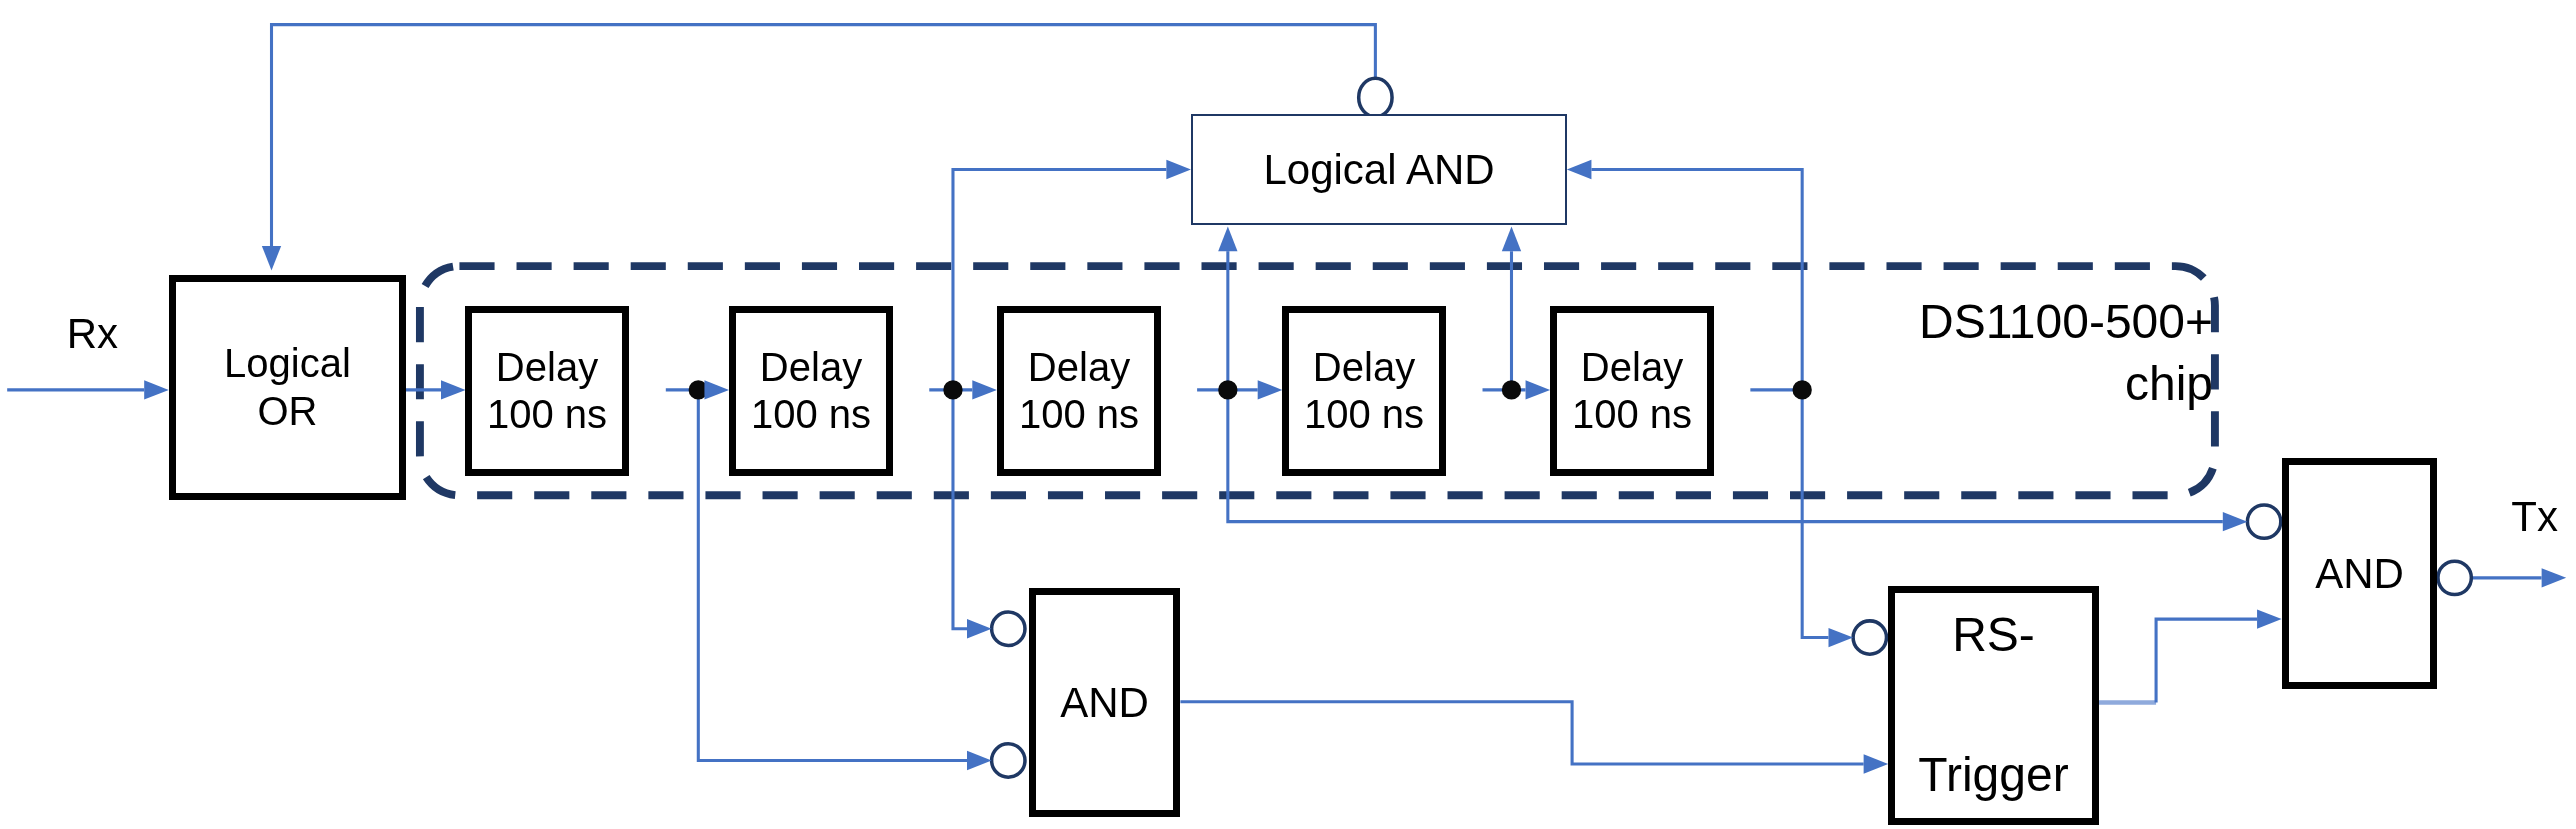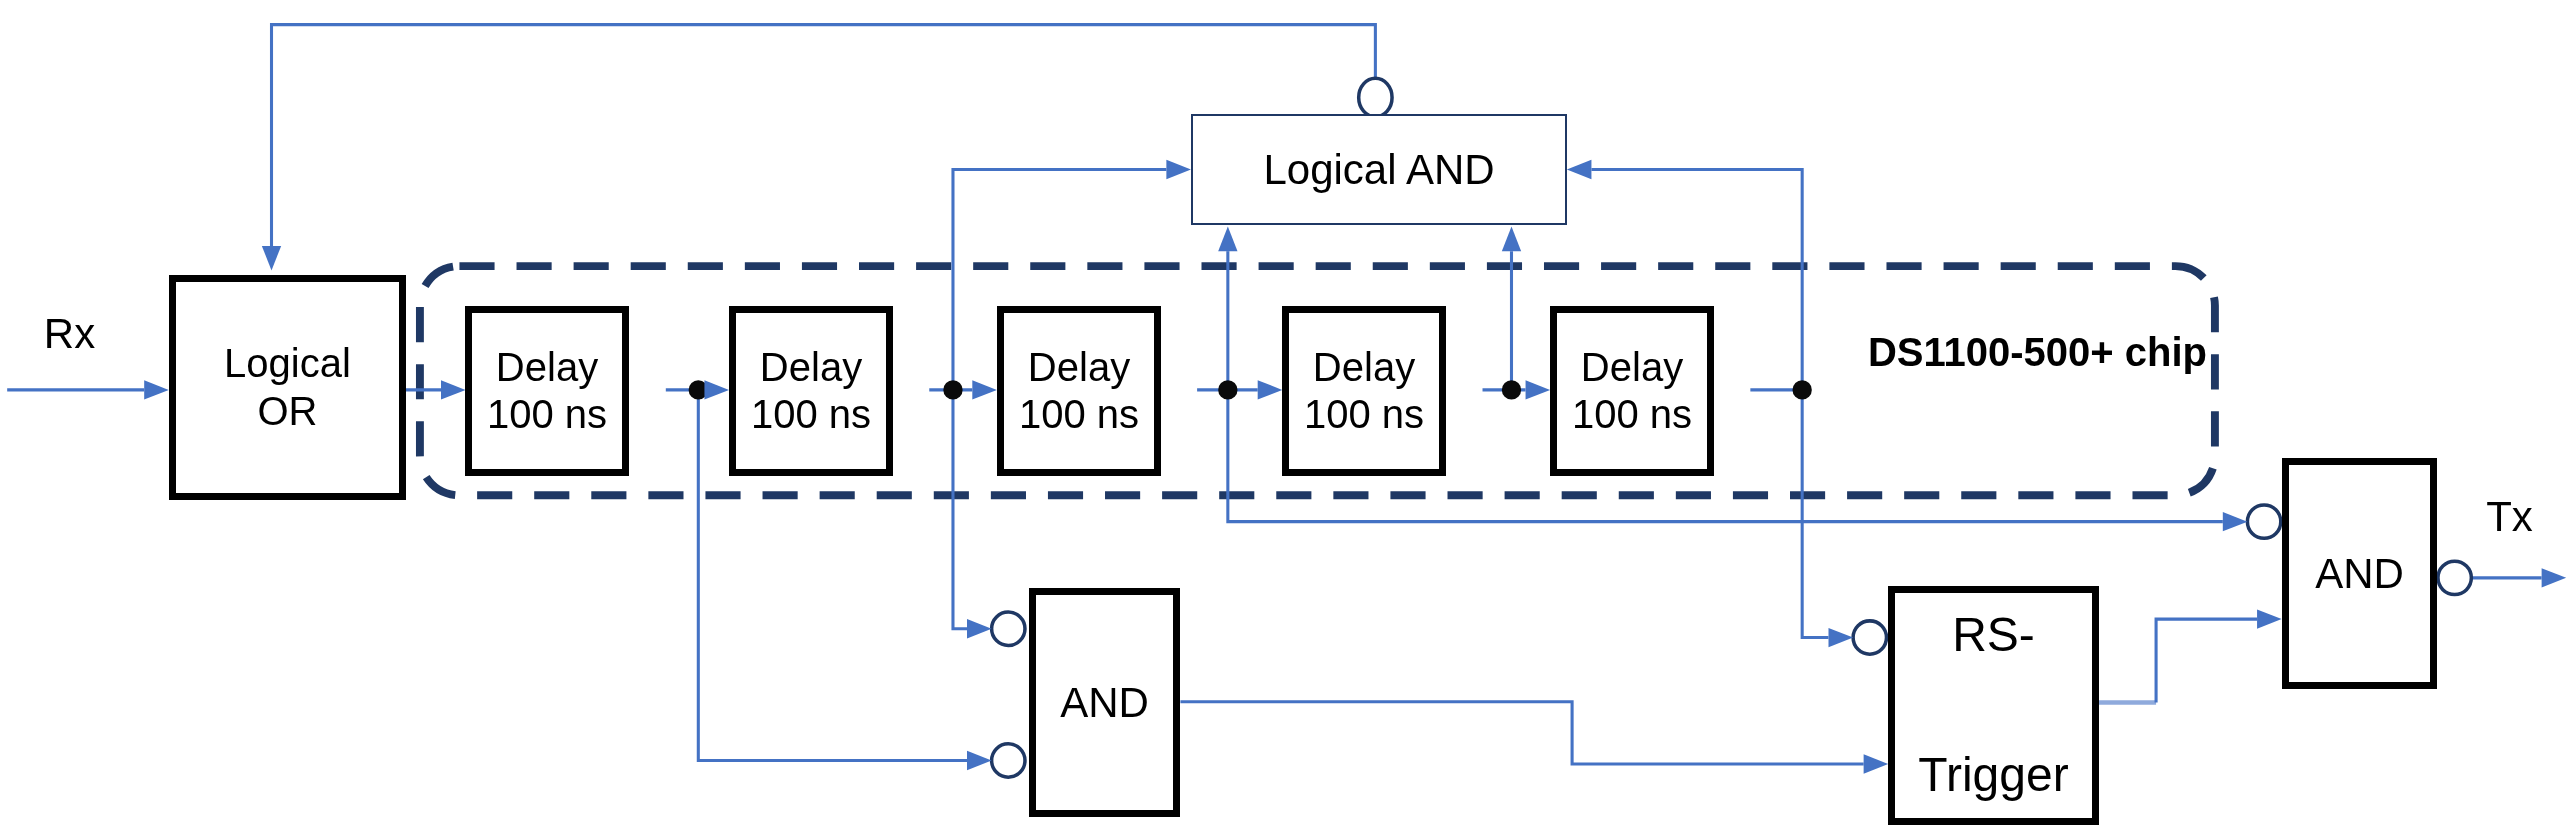--- a/index.html
+++ b/index.html
@@ -40,25 +40,25 @@
     left:1191px;top:114px;width:376px;height:111px;
     border:2.6px solid var(--navy);font-size:42px;
   }
   .mid-and{left:1029px;top:588px;width:151px;height:229px;font-size:42px;}
   .rs-trigger{
     left:1888px;top:586px;width:211px;height:239px;font-size:48px;
     justify-content:space-between;padding:14px 0;
   }
   .out-and{left:2282px;top:458px;width:155px;height:231px;font-size:42px;}
   .floating-label{
-    position:absolute;font-size:42px;text-align:center;line-height:1.2;
+    position:absolute;font-size:42px;text-align:right;line-height:1.2;
   }
   .rx-label{left:21px;top:309px;width:97px;}
   .tx-label{left:2461px;top:492px;width:97px;}
-  .chip-label{left:1862px;top:326px;width:351px;font-size:40px;line-height:1.3;font-weight:bold;}
+  .chip-label{left:1862px;top:291px;width:351px;font-size:48px;line-height:1.3;}
 </style>
 </head>
 <body>
 
 <div class="stage">
 
   <svg class="wiring" viewBox="0 0 2933 944">
 
     <rect class="chipdash" x="478" y="303" width="2044" height="261" rx="45" ry="45"></rect>
 

